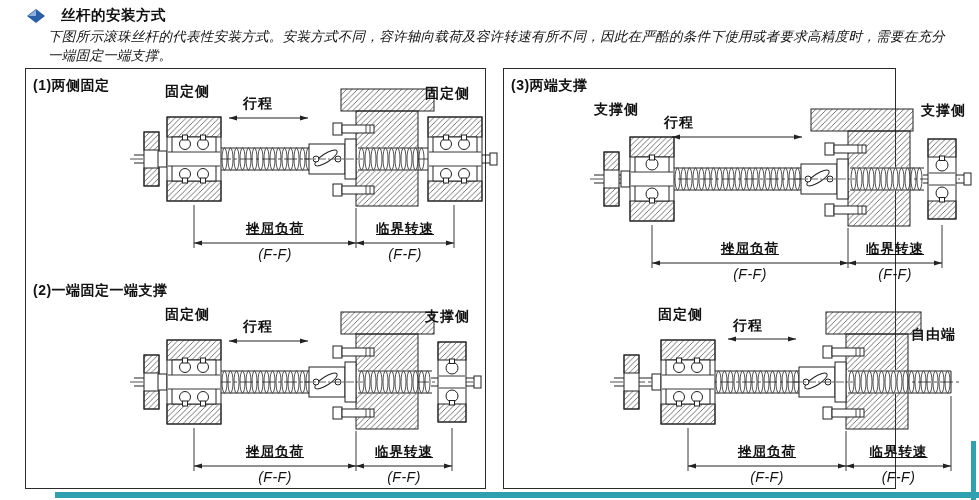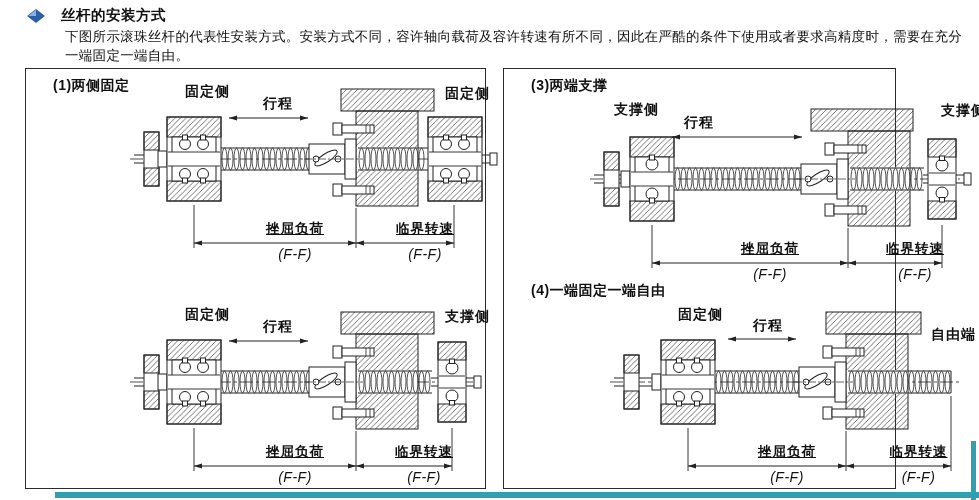--- a/index.html
+++ b/index.html
@@ -1,48 +1,48 @@
 <!DOCTYPE html>
 <html><head>
 <meta charset="utf-8">
 <style>
   html,body{margin:0;padding:0;}
   body{width:979px;height:500px;background:#fff;position:relative;overflow:hidden;
        font-family:"Liberation Sans","DejaVu Sans",sans-serif;color:#111;}
   .header{position:absolute;left:27px;top:6px;display:flex;align-items:center;gap:16px;}
   .page-title{font-size:14.5px;font-weight:700;letter-spacing:.5px;}
-  .intro{position:absolute;left:65px;top:27px;font-size:13.5px;line-height:19px;letter-spacing:.3px;}
+  .intro{position:absolute;left:48px;top:27px;font-size:13.5px;line-height:19px;letter-spacing:.3px;font-style:italic;}
   .panel{position:absolute;top:68px;height:421px;border:1.5px solid #2b2b2b;background:#fff;box-sizing:border-box;}
   .panel-left{left:25px;width:461px;}
   .panel-right{left:503px;width:393px;}
   .diagram{position:absolute;left:0;width:457px;height:210px;}
   .diag-top{top:0;} .diag-bottom{top:209px;}
   .drawing{position:absolute;left:0;top:0;width:457px;height:210px;overflow:visible;}
-  .dlabel{position:absolute;white-space:nowrap;margin-left:20px;}
+  .dlabel{position:absolute;white-space:nowrap;}
   .dtitle{font-size:14px;font-weight:600;letter-spacing:.5px;}
   .side{font-size:14px;font-weight:600;letter-spacing:1px;}
   .dim{font-size:13.5px;font-weight:600;transform:translateX(-50%);letter-spacing:1px;text-decoration:underline;}
   .dimsub{font-size:14px;transform:translateX(-50%);letter-spacing:.5px;font-style:italic;}
   .teal-bottom{position:absolute;left:55px;top:492px;width:924px;height:6px;}
   .teal-right{position:absolute;left:971px;top:441px;width:5px;height:59px;}
 </style>
 </head>
 <body>
 
 <div class="header">
   <svg width="18" height="14" viewBox="0 0 18 14">
     <polygon points="9,0 18,7 9,14 0,7" fill="#2B5FA7"></polygon>
     <polygon points="9,0.8 1.2,7 9,7" fill="#8FB2DC"></polygon>
   </svg>
   <span class="page-title">丝杆的安装方式</span>
 </div>
 
 <div class="intro">
   <div>下图所示滚珠丝杆的代表性安装方式。安装方式不同，容许轴向载荷及容许转速有所不同，因此在严酷的条件下使用或者要求高精度时，需要在充分</div>
-  <div>一端固定一端自由。</div>
+  <div>一端固定一端支撑。</div>
 </div>
 
 <div class="panel panel-left">
   <div class="diagram diag-top" id="diag0">
     <svg class="drawing" viewBox="0 0 457 210">
         <defs>
           <pattern id="h0" width="5.5" height="5.5" patternUnits="userSpaceOnUse">
             <path d="M-1,6.5 L6.5,-1" stroke="#444" stroke-width="0.75"></path>
           </pattern>
         </defs>
@@ -253,20 +253,21 @@
         <line x1="168" y1="188" x2="330" y2="188" stroke="#222222" stroke-width="1"></line>
         <line x1="330" y1="188" x2="426" y2="188" stroke="#222222" stroke-width="1"></line>
         <path d="M168,188 l8,-2.6 l0,5.2 z" fill="#222222"></path>
         <path d="M330,188 l-8,-2.6 l0,5.2 z" fill="#222222"></path>
         <path d="M330,188 l8,-2.6 l0,5.2 z" fill="#222222"></path>
         <path d="M426,188 l-8,-2.6 l0,5.2 z" fill="#222222"></path>
         <line x1="203" y1="63" x2="282" y2="63" stroke="#222222" stroke-width="1"></line>
         <path d="M203,63 l8,-2.6 l0,5.2 z" fill="#222222"></path>
         <path d="M282,63 l-8,-2.6 l0,5.2 z" fill="#222222"></path>
       </svg>
+    <div class="dlabel dtitle" style="left: 7px; top: 4px;">(2)一端固定一端支撑</div>
     <div class="dlabel side" style="left: 139px; top: 28px;">固定侧</div>
     <div class="dlabel side" style="left: 217px; top: 40px;">行程</div>
     <div class="dlabel side" style="left: 399px; top: 30px;">支撑侧</div>
     <div class="dlabel dim" style="left: 249px; top: 165px;">挫屈负荷</div>
     <div class="dlabel dimsub" style="left: 249px; top: 191px;">(F-F)</div>
     <div class="dlabel dim" style="left: 378px; top: 165px;">临界转速</div>
     <div class="dlabel dimsub" style="left: 378px; top: 191px;">(F-F)</div>
   </div>
 </div>
 
@@ -475,21 +476,20 @@
         <line x1="184" y1="188" x2="342" y2="188" stroke="#222222" stroke-width="1"></line>
         <line x1="342" y1="188" x2="447" y2="188" stroke="#222222" stroke-width="1"></line>
         <path d="M184,188 l8,-2.6 l0,5.2 z" fill="#222222"></path>
         <path d="M342,188 l-8,-2.6 l0,5.2 z" fill="#222222"></path>
         <path d="M342,188 l8,-2.6 l0,5.2 z" fill="#222222"></path>
         <path d="M447,188 l-8,-2.6 l0,5.2 z" fill="#222222"></path>
         <line x1="224" y1="61" x2="292" y2="61" stroke="#222222" stroke-width="1"></line>
         <path d="M224,61 l8,-2.6 l0,5.2 z" fill="#222222"></path>
         <path d="M292,61 l-8,-2.6 l0,5.2 z" fill="#222222"></path>
       </svg>
-    <div class="dlabel dtitle" style="left: 7px; top: 4px;">(4)一端固定一端自由</div>
     <div class="dlabel side" style="left: 154px; top: 28px;">固定侧</div>
     <div class="dlabel side" style="left: 229px; top: 39px;">行程</div>
     <div class="dlabel side" style="left: 407px; top: 48px;">自由端</div>
     <div class="dlabel dim" style="left: 263px; top: 165px;">挫屈负荷</div>
     <div class="dlabel dimsub" style="left: 263px; top: 191px;">(F-F)</div>
     <div class="dlabel dim" style="left: 394.5px; top: 165px;">临界转速</div>
     <div class="dlabel dimsub" style="left: 394.5px; top: 191px;">(F-F)</div>
   </div>
 </div>
 

